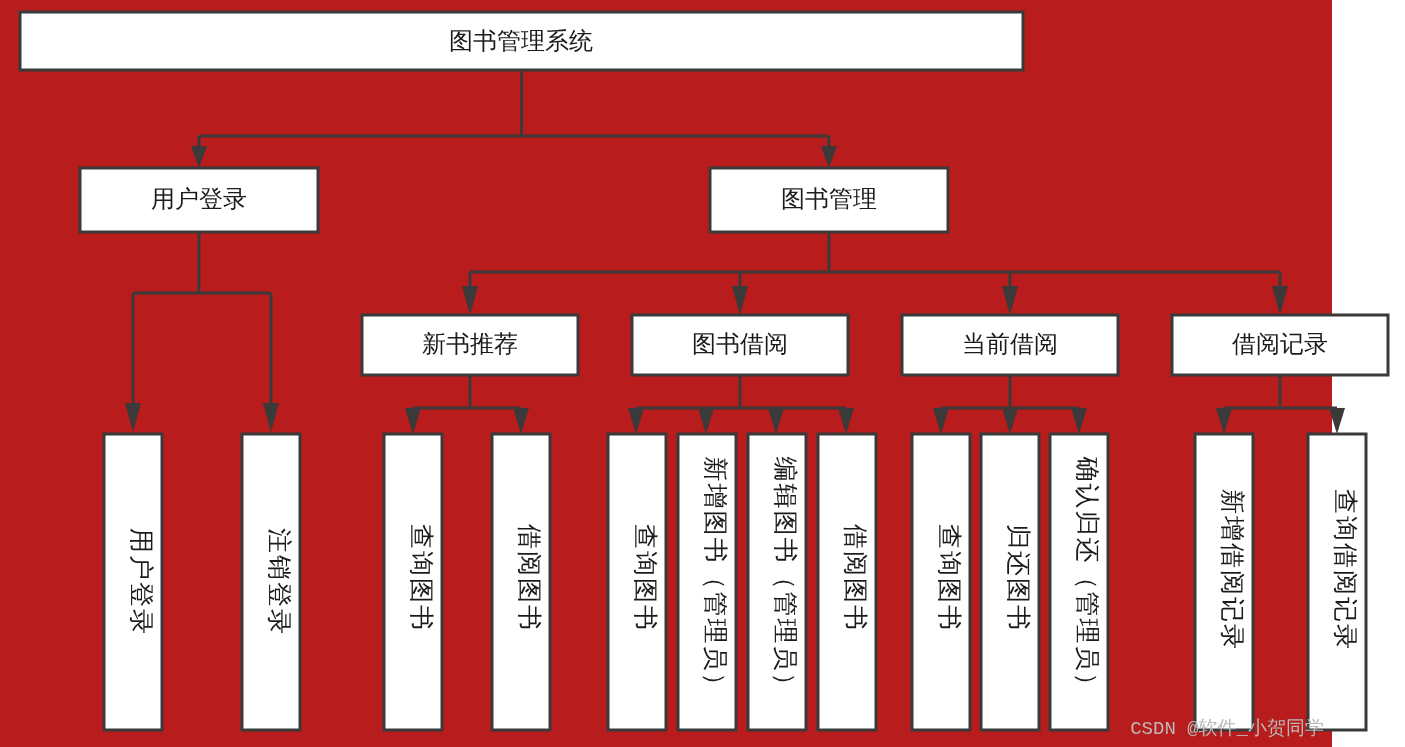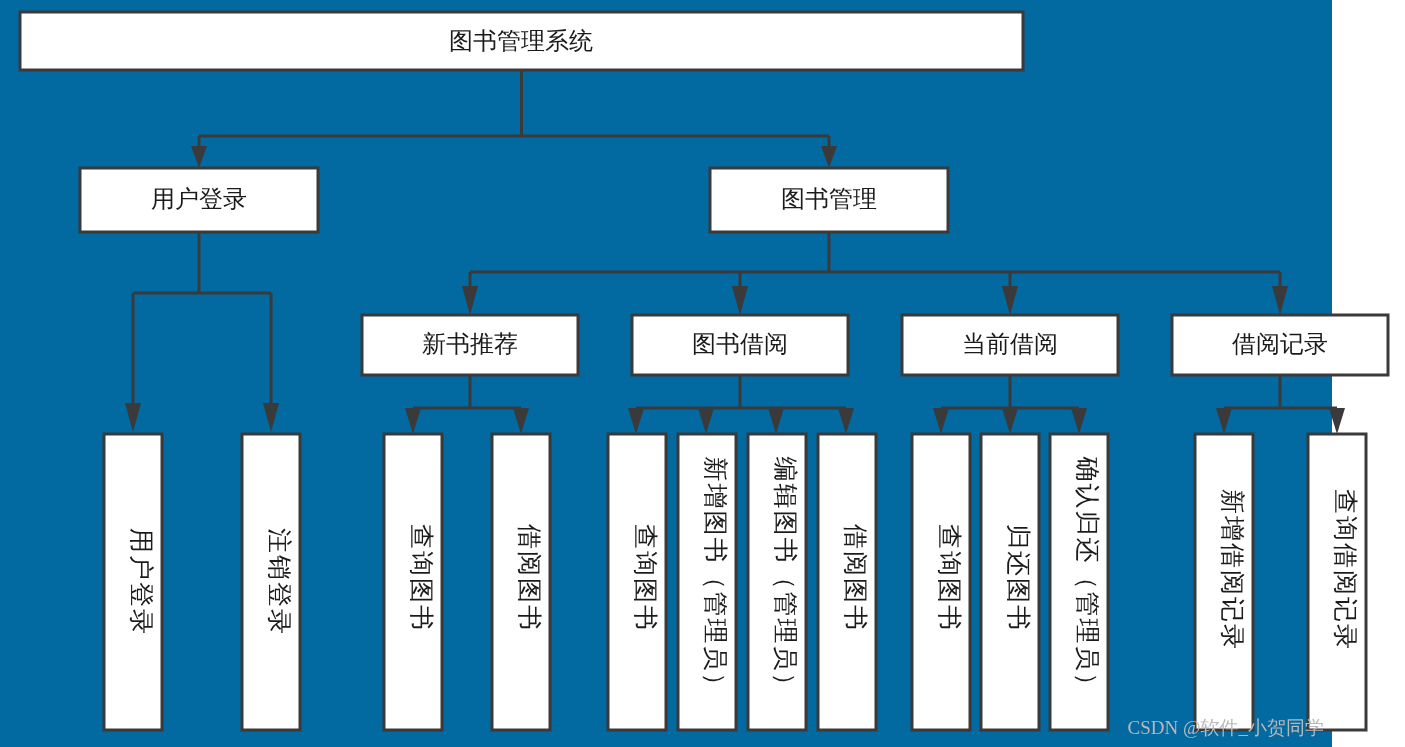--- a/index.html
+++ b/index.html
@@ -10,21 +10,21 @@
   body {
     width: 1405px;
     height: 747px;
     font-family: "Liberation Sans", "DejaVu Sans", sans-serif;
     overflow: hidden;
   }
   #diagram-root {
     position: relative;
     width: 1332px;
     height: 747px;
-    background: #0369a1;
+    background: #b91c1c;
   }
   svg#tree-svg {
     position: absolute;
     left: 0;
     top: 0;
     width: 1405px;
     height: 747px;
   }
   .node-box {
     fill: #ffffff;
@@ -50,21 +50,21 @@
     fill: #1b1b1b;
     font-family: "Liberation Sans", "DejaVu Sans", sans-serif;
     font-size: 25px;
     letter-spacing: 2px;
     text-anchor: middle;
   }
   .watermark {
     position: absolute;
     right: 8px;
     bottom: 6px;
-    font-family: Liberation Serif, serif;
+    font-family: Liberation Mono, monospace;
     font-size: 19px;
     color: #b9b9b9;
     white-space: nowrap;
     pointer-events: none;
   }
 </style>
 </head>
 <body>
 
 <div id="diagram-root">

